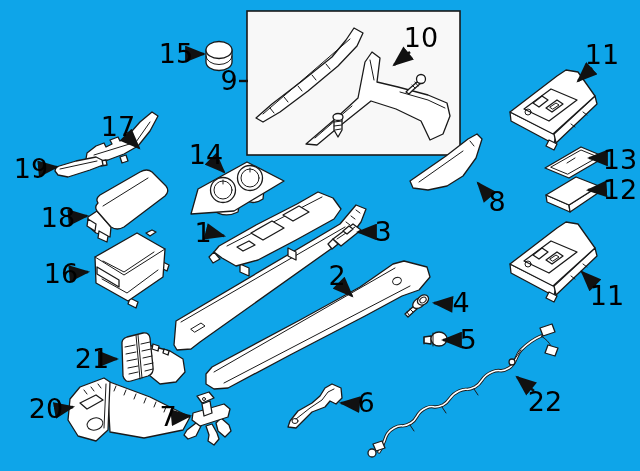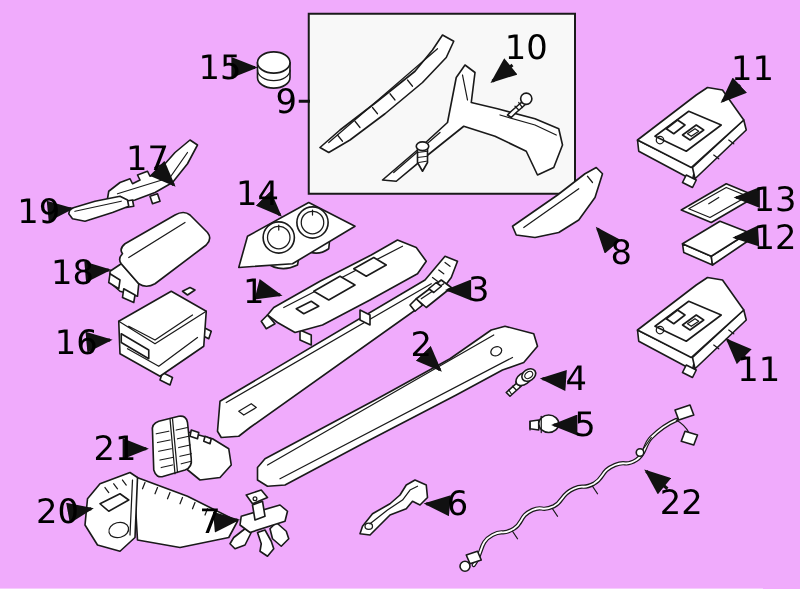--- a/index.html
+++ b/index.html
@@ -1,16 +1,16 @@
 <!DOCTYPE html>
 <html><head>
 <meta charset="utf-8">
 <style>
   html,body{margin:0;padding:0;background:#ffffff;}
-  .stage{position:relative;width:640px;height:471px;background:#f0abfc;overflow:hidden;
+  .stage{position:relative;width:640px;height:471px;background:#0ea5e9;overflow:hidden;
          font-family:"DejaVu Sans", sans-serif;}
   svg{position:absolute;left:0;top:0;}
   .part{fill:#ffffff;stroke:#1a1a1a;stroke-width:1.3;stroke-linejoin:round;stroke-linecap:round;}
   .thin{fill:none;stroke:#1a1a1a;stroke-width:1;stroke-linejoin:round;stroke-linecap:round;}
   .inset{fill:#f8f8f8;stroke:#1a1a1a;stroke-width:1.6;}
   .arrow{stroke:#111111;stroke-width:2.4;fill:none;}
   .callout-text{font:27px "DejaVu Sans", sans-serif;fill:#000000;text-anchor:middle;}
   .harness{fill:none;stroke:#1a1a1a;stroke-width:3.4;stroke-linecap:round;stroke-linejoin:round;}
   .harness-core{fill:none;stroke:#ffffff;stroke-width:1.5;stroke-linecap:round;stroke-linejoin:round;}
 </style>

